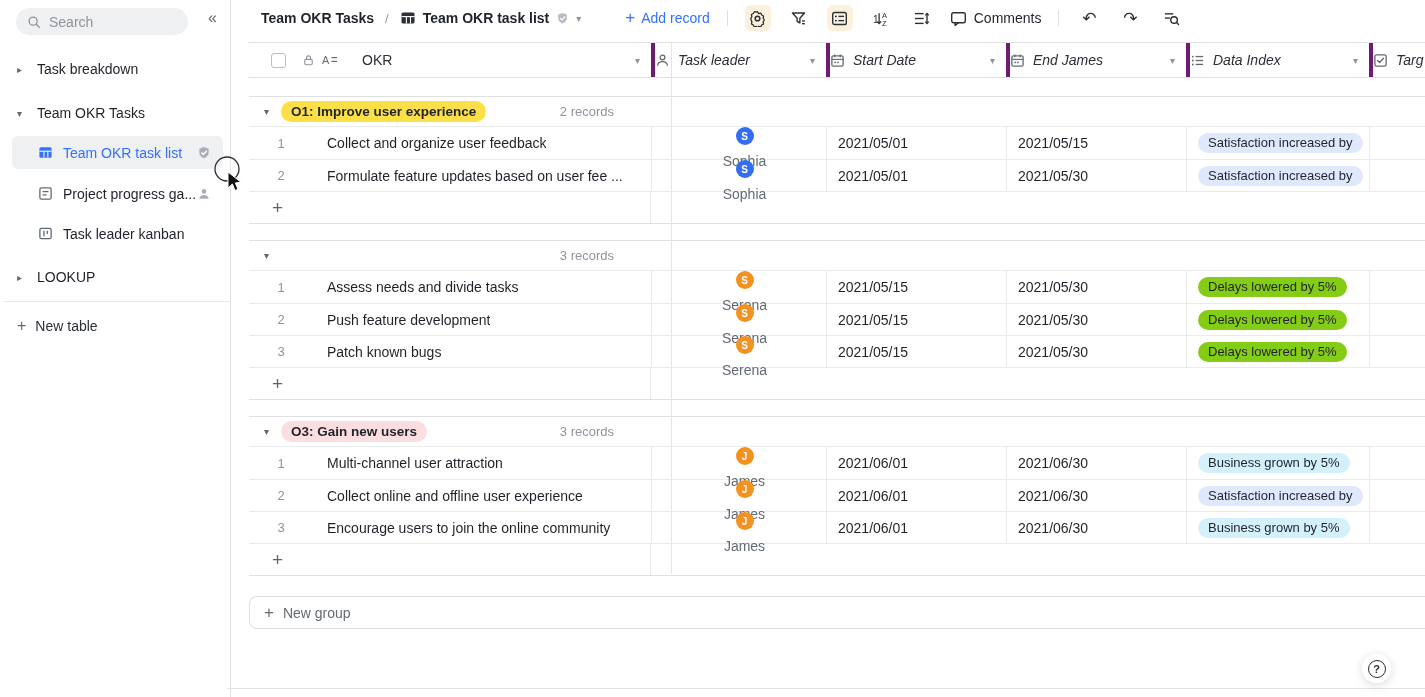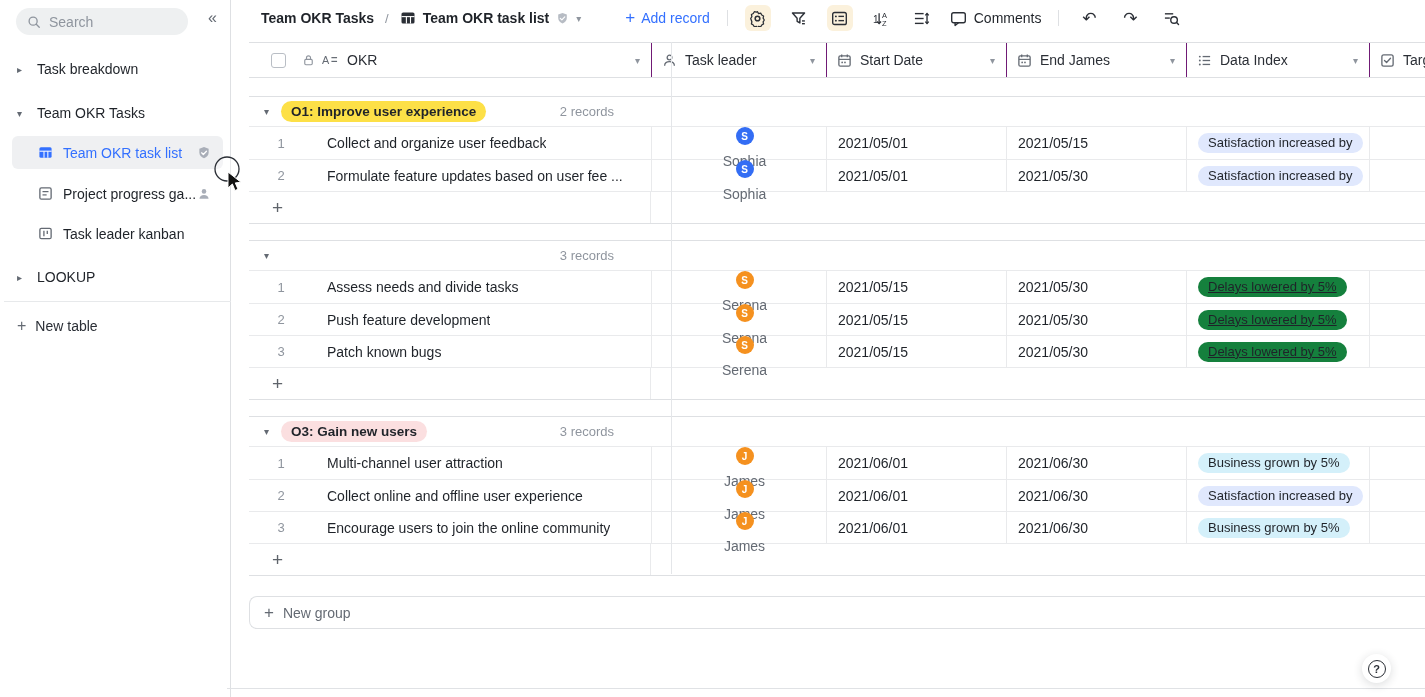--- a/index.html
+++ b/index.html
@@ -56,29 +56,29 @@
   .uchar { font-size:17px; color:#2b2f36; line-height:1; }
 
   
   .table { position:absolute; left:21px; top:42px; width:1177px; }
   .vline-main { position:absolute; left:443px; top:42px; width:1px; height:532px;
     background:#e4e6e9; z-index:4; pointer-events:none; }
 
   .thead { display:flex; height:36px; border-top:1px solid #dee0e3;
     border-bottom:1px solid #dee0e3; background:#fff; }
   .th { display:flex; align-items:center; position:relative; font-size:14px; color:#2b2f36; }
-  .th + .th { border-left:1px solid #701a75; padding-left:10px; gap:8px; }
+  .th + .th { border-left:4px solid #701a75; gap:8px;font-style:italic; }
   .th .caret { position:absolute; right:11px; cursor:pointer; }
   .w1{width:402px} .w2{width:175px} .w3{width:180px} .w4{width:180px} .w5{width:183px}
   .w6{flex:1; min-width:0;}
   .row-checkbox { width:15px; height:15px; border:1.5px solid #b9bec5; border-radius:3px;
     margin-left:22px; cursor:pointer; }
   .th1-lock { margin-left:16px; display:flex; }
   .th1-field { margin-left:7px; display:flex; }
-  .th1-label { margin-left:9px; }
+  .th1-label { margin-left:24px; }
 
   .group { position:relative; background:#fff; border-top:1px solid #dee0e3;
     border-bottom:1px solid #dee0e3; margin-top:16px; }
   .group.first { margin-top:18px; }
   .ghead { height:30px; display:flex; align-items:center; position:relative;
     border-bottom:1px solid #e9eaec; }
   .ghead .tri { margin-left:15px; font-size:10px; color:#646a73; cursor:pointer; }
   .gpill { margin-left:12px; height:21px; line-height:21px; padding:0 10px;
     border-radius:11px; font-size:13.5px; font-weight:700; color:#1f2329; }
   .gpill.o1 { background:#fde047; }
@@ -97,21 +97,21 @@
   .avatar { width:18px; height:18px; border-radius:50%; color:#fff; font-size:10px;
     font-weight:700; display:flex; align-items:center; justify-content:center; flex-shrink:0; }
   .avatar.blue { background:#336df4; }
   .avatar.orange { background:#f5911f; }
   .td.c2 .nm { font-size:14px; color:#646a73; white-space:nowrap; }
   .td.c3,.td.c4 { padding-left:11px; font-size:14px; color:#1f2329; }
   .td.c5 { padding-left:11px; overflow:hidden; }
   .pill { height:20px; line-height:20px; padding:0 10px; border-radius:10px;
     font-size:13px; color:#1f2329; white-space:nowrap; flex-shrink:0; }
   .pill.satisfaction { background:#e0e8fd; }
-  .pill.delays { background:#15803d;text-decoration:underline; }
+  .pill.delays { background:#84cc16; }
   .pill.business { background:#d4f0fa; }
   .plusrow { height:32px; border-top:1px solid #e9eaec; display:flex; }
   .plusrow .pc1 { width:402px; height:100%; border-right:1px solid #e9eaec;
     display:flex; align-items:center; cursor:pointer; }
   .plusrow .plus { margin-left:23px; font-size:19px; color:#5f646b; font-weight:400; }
 
   .new-group { margin-top:20px; margin-left:0; width:1177px; height:33px;
     border:1px solid #dee0e3; border-right:none; border-radius:8px 0 0 8px;
     display:flex; align-items:center; background:#fff; cursor:pointer; }
   .new-group .plus { margin-left:14px; font-size:17px; color:#646a73; }

